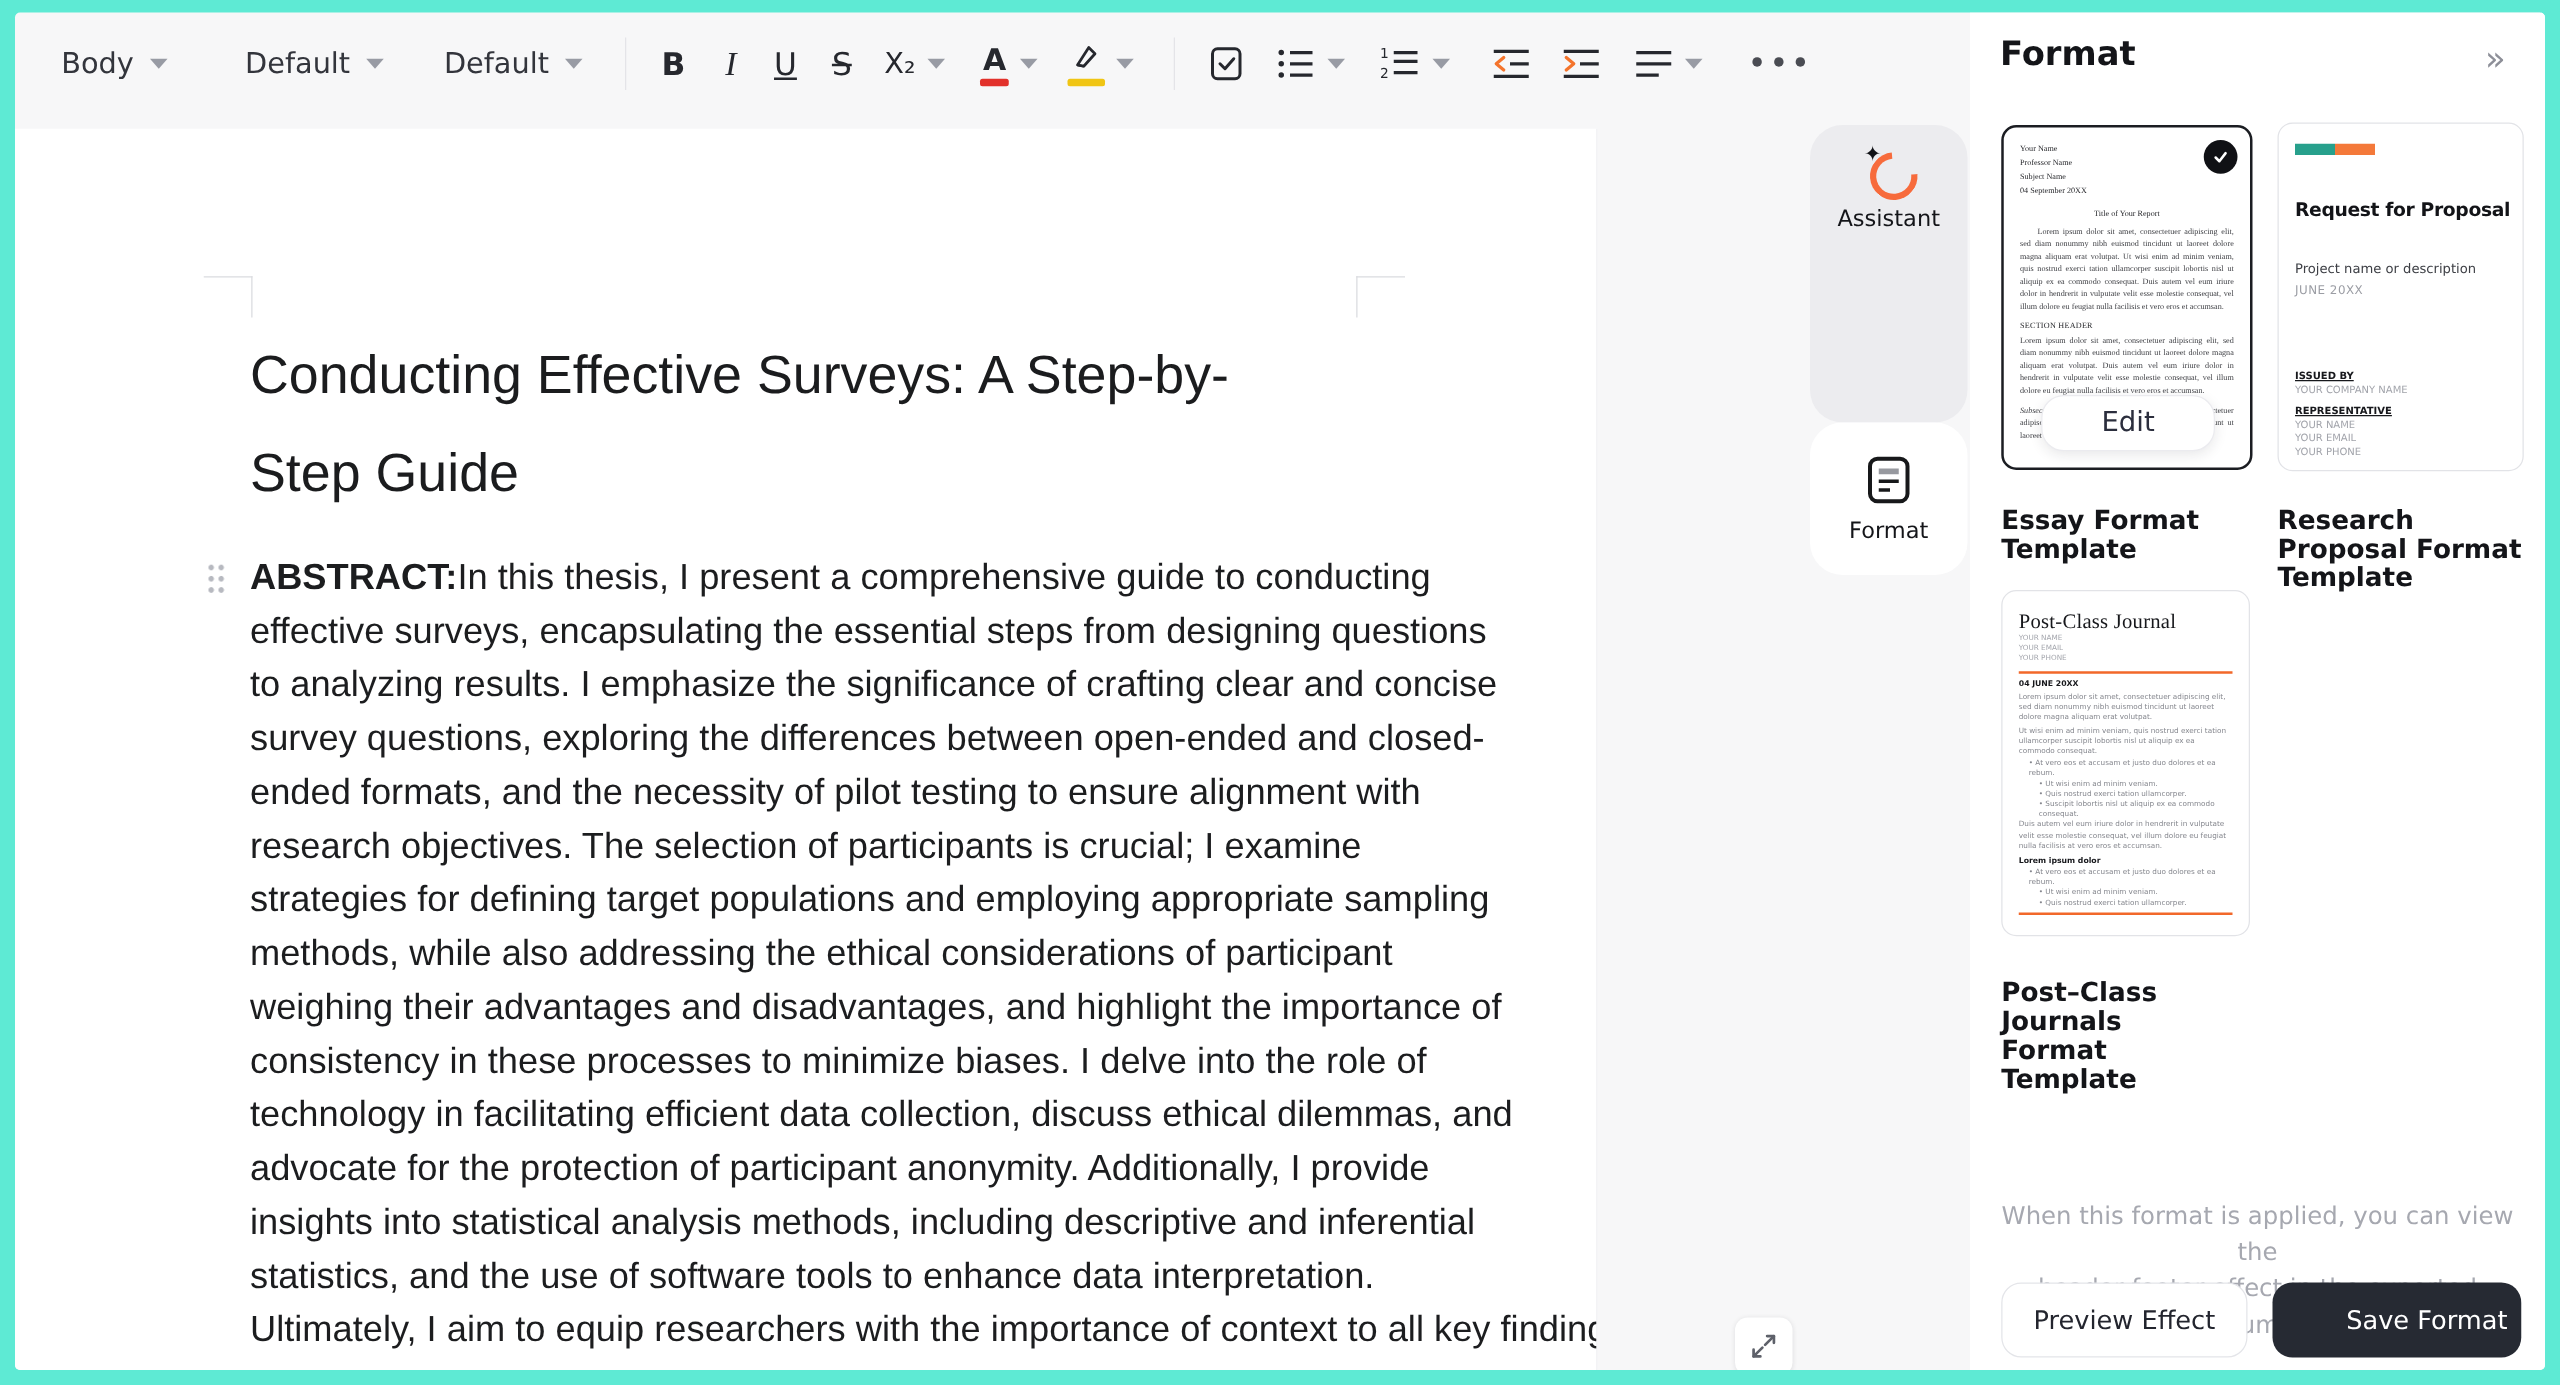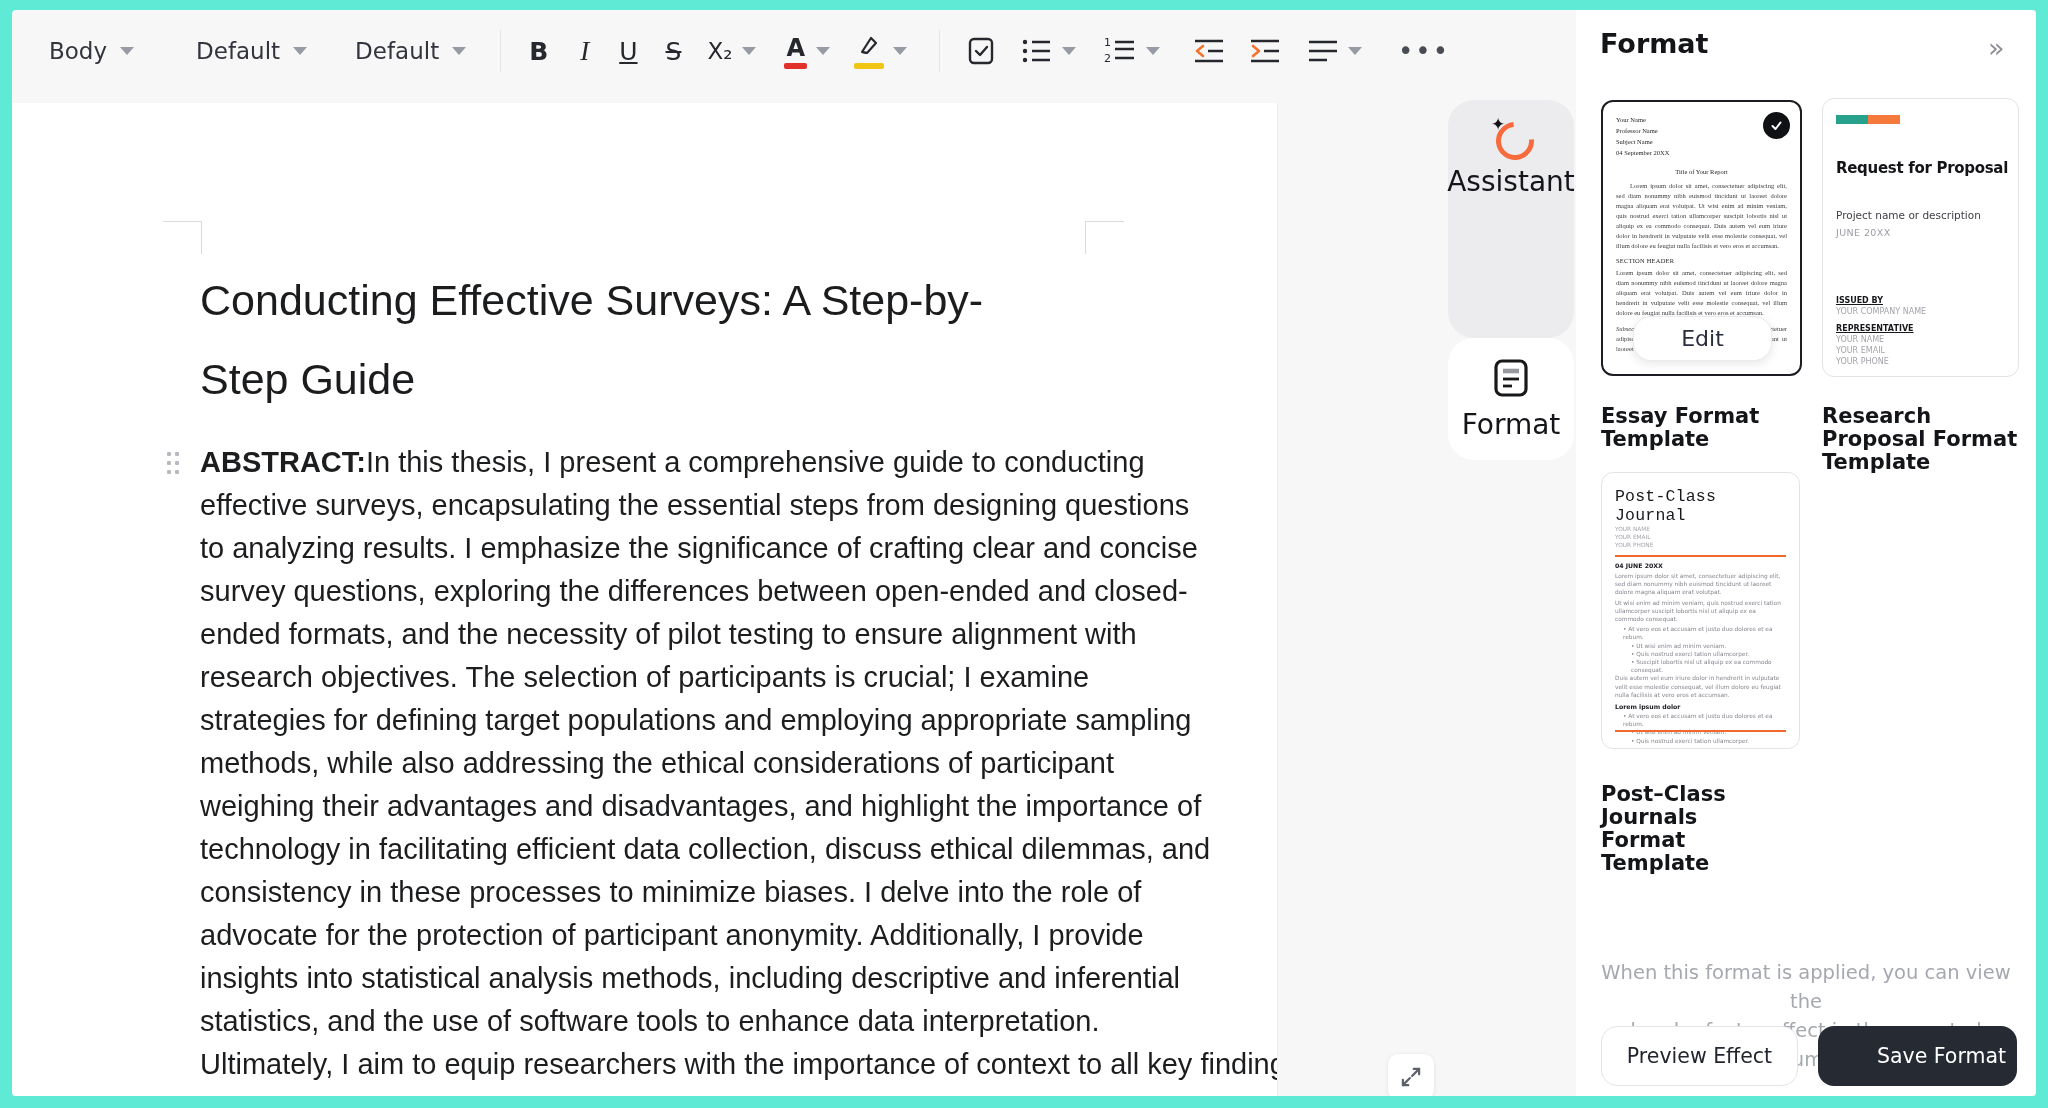--- a/index.html
+++ b/index.html
@@ -35,21 +35,21 @@
   .drag-dots{position:absolute;left:-34px;top:10px;width:15px;height:25px;
     background:radial-gradient(circle at 3px 3px,#b7b9c0 2px,transparent 2.4px);
     background-size:8px 9px;}
 
   
   .expand-btn{position:absolute;left:1376px;top:1044px;width:46px;height:46px;background:#ffffff;border:none;border-radius:10px;box-shadow:0 1px 4px rgba(20,20,30,.10);display:flex;align-items:center;justify-content:center;cursor:pointer;}
 
   
   .tab-pill{position:absolute;left:1436px;top:90px;width:126px;height:238px;background:#ececef;border-radius:26px;}
   .side-tab{position:absolute;left:1436px;width:126px;display:flex;flex-direction:column;align-items:center;cursor:pointer;}
-  .side-tab .lbl{font-size:28px;color:#141519;margin-top:9px;}
+  .side-tab .lbl{font-size:18px;color:#141519;margin-top:9px;}
   .tab-assistant{top:108px;}
   .tab-research{top:218px;}
   .tab-format{top:328px;height:122px;background:#ffffff;border-radius:26px;justify-content:center;}
   .ai-ring{position:relative;width:38px;height:38px;}
   .ai-ring .ring{position:absolute;left:4px;top:4px;width:28px;height:28px;border:5px solid #f76b3c;border-radius:50%;border-top-color:transparent;transform:rotate(40deg);}
   .ai-ring .spark{position:absolute;left:-1px;top:-4px;font-size:17px;color:#111216;}
 
   
   .panel{position:absolute;left:1564px;top:0;width:460px;bottom:0;background:#ffffff;}
   .panel-title{position:absolute;left:24px;top:18px;font-size:27px;font-weight:bold;color:#141519;}
@@ -78,21 +78,21 @@
   .rfp-bars .b2{flex:1;}
   .rfp-title{position:absolute;left:13px;top:58px;font-size:15px;line-height:22px;font-weight:800;color:#131418;letter-spacing:-.3px;}
   .rfp-sub{position:absolute;left:13px;top:110px;font-size:10.5px;color:#3e4046;}
   .rfp-date{position:absolute;left:13px;top:128px;font-size:9.5px;color:#9b9da4;letter-spacing:.4px;}
   .rfp-small{position:absolute;left:13px;font-size:8px;line-height:11px;color:#a2a4ab;}
   .rfp-small .cap{color:#17181c;font-weight:bold;text-decoration:underline;}
 
   
   .t-journal{left:25px;top:462px;width:197px;height:275px;}
   .j-inner{position:absolute;left:13px;right:13px;top:14px;font-family:"DejaVu Sans",sans-serif;}
-  .j-title{font-family:Liberation Mono, monospace;font-size:16.5px;color:#17181c;letter-spacing:.2px;}
+  .j-title{font-family:Liberation Serif, serif;font-size:16.5px;color:#17181c;letter-spacing:.2px;}
   .j-contact div{font-size:5.8px;line-height:8px;color:#a3a5ac;}
   .j-rule{height:2px;background:#f2682a;margin:6px 0 5px;}
   .j-date{font-size:6.2px;font-weight:bold;color:#17181c;margin-bottom:3px;}
   .j-p{font-size:5.8px;line-height:8.2px;color:#85878e;margin:0 0 2px;}
   .j-sub{font-size:6.2px;font-weight:bold;color:#17181c;margin:4px 0 2px;}
   .j-ul div{font-size:5.8px;line-height:8.2px;color:#85878e;padding-left:8px;}
   .j-ul div::before{content:"•  ";}
   .j-ul.lv2 div{padding-left:16px;}
   .j-rule.bot{position:absolute;left:13px;right:13px;bottom:16px;margin:0;}
 
@@ -224,22 +224,22 @@
         <div>
 
         <div>effective surveys, encapsulating the essential steps from designing questions</div>
             <div>to analyzing results. I emphasize the significance of crafting clear and concise</div>
             <div>survey questions, exploring the differences between open-ended and closed-</div>
             <div>ended formats, and the necessity of pilot testing to ensure alignment with</div>
             <div>research objectives. The selection of participants is crucial; I examine</div>
             <div>strategies for defining target populations and employing appropriate sampling</div>
             <div>methods, while also addressing the ethical considerations of participant</div>
             <div>weighing their advantages and disadvantages, and highlight the importance of</div>
+            <div>consistency in these processes to minimize biases. I delve into the role of</div>
             <div>technology in facilitating efficient data collection, discuss ethical dilemmas, and</div>
-            <div>consistency in these processes to minimize biases. I delve into the role of</div>
             <div>advocate for the protection of participant anonymity. Additionally, I provide</div>
             <div>insights into statistical analysis methods, including descriptive and inferential</div>
             <div>statistics, and the use of software tools to enhance data interpretation.</div>
             <div>Ultimately, I aim to equip researchers with the importance of context to all key findings within the</div>
           </div>
       </div>
     </div>
 
     <button class="expand-btn">
       <svg width="26" height="26" viewBox="0 0 24 24" fill="none" stroke="#5e616a" stroke-width="2" stroke-linecap="round" stroke-linejoin="round">

